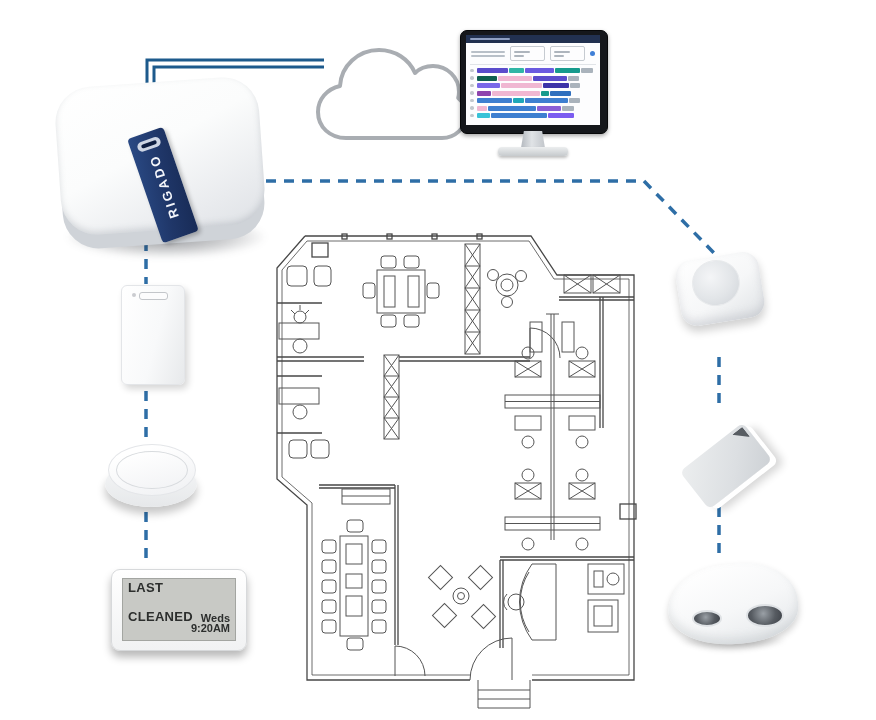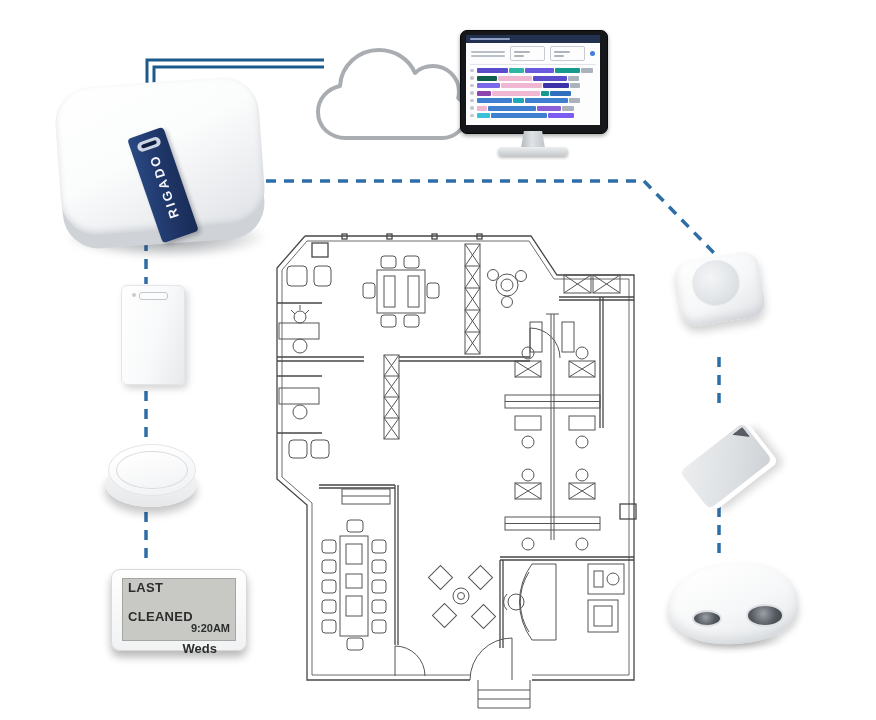--- a/index.html
+++ b/index.html
@@ -80,21 +80,21 @@
   #eink-display{left:111px;top:569px;width:136px;height:86px;}
   #eink-display .frame{left:0;top:0;width:134px;height:80px;border-radius:9px;
      background:linear-gradient(#ffffff,#f1f2f3);border:1px solid #d7d9db;
      box-shadow:0 6px 9px rgba(0,0,0,.28);}
   #eink-display .screen{left:11px;top:9px;width:112px;height:61px;background:#c8c9c5;
      border:1px solid #a3a5a1;}
   #eink-display .l1{left:5px;top:2px;font-size:13px;font-weight:bold;color:#2c2e2d;
      letter-spacing:.3px;line-height:13px;}
   #eink-display .l2{left:5px;top:15px;font-size:13px;font-weight:bold;color:#2c2e2d;
      letter-spacing:.3px;line-height:13px;margin-top:16px;}
-  #eink-display .day{right:18px;top:33px;font-size:13px;font-weight:bold;color:#2c2e2d;margin-top:29px;}
+  #eink-display .day{right:5px;top:33px;font-size:11px;font-weight:bold;color:#2c2e2d;}
   #eink-display .time{right:5px;top:43px;font-size:11px;font-weight:bold;color:#2c2e2d;}
 
   
   #motion-sensor{left:676px;top:252px;width:92px;height:84px;}
   #motion-sensor .body{left:2px;top:4px;width:84px;height:66px;border-radius:16px;
      transform:rotate(-9deg);
      background:linear-gradient(150deg,#ffffff 0%,#f6f7f8 55%,#dfe2e5 100%);
      box-shadow:0 6px 8px rgba(0,0,0,.18), inset 0 -5px 8px rgba(150,156,164,.28);}
   #motion-sensor .dome{left:16px;top:8px;width:46px;height:44px;border-radius:50%;
      transform:rotate(-9deg);

